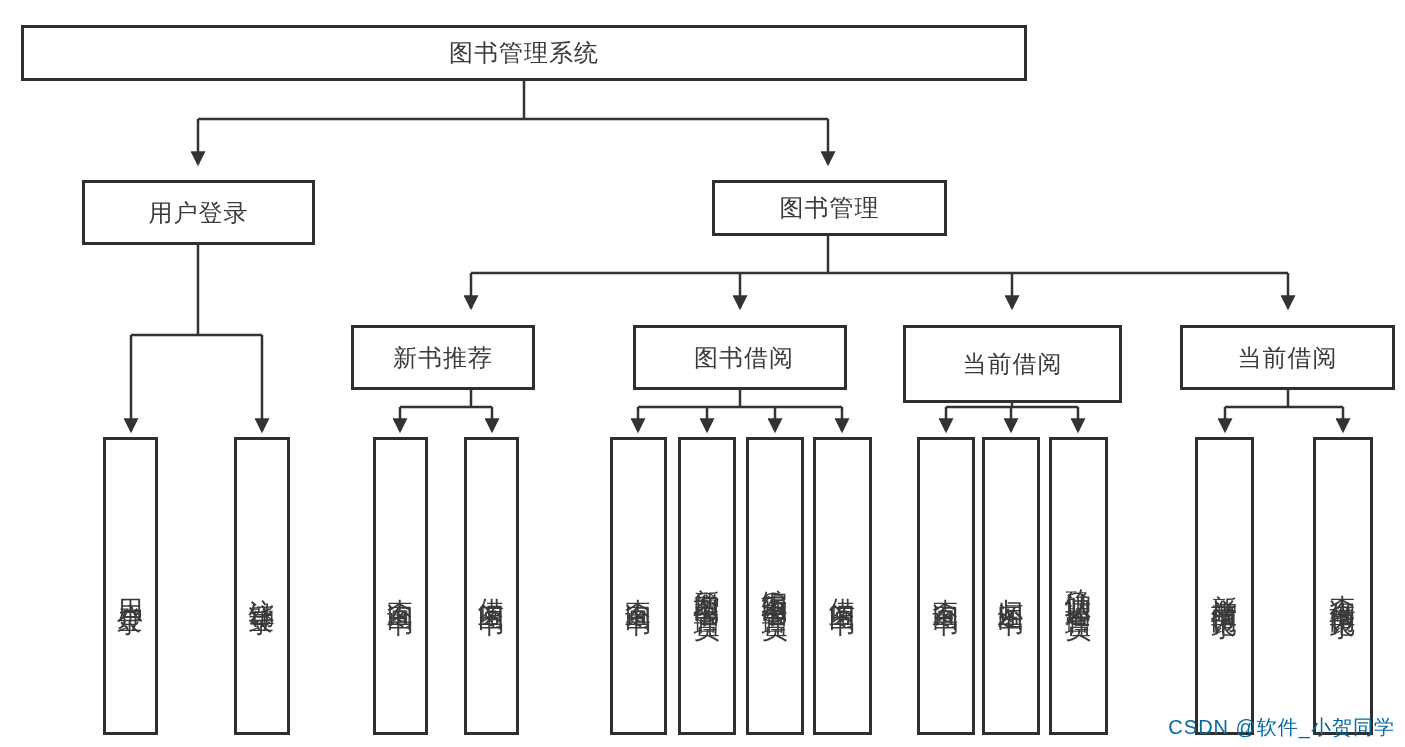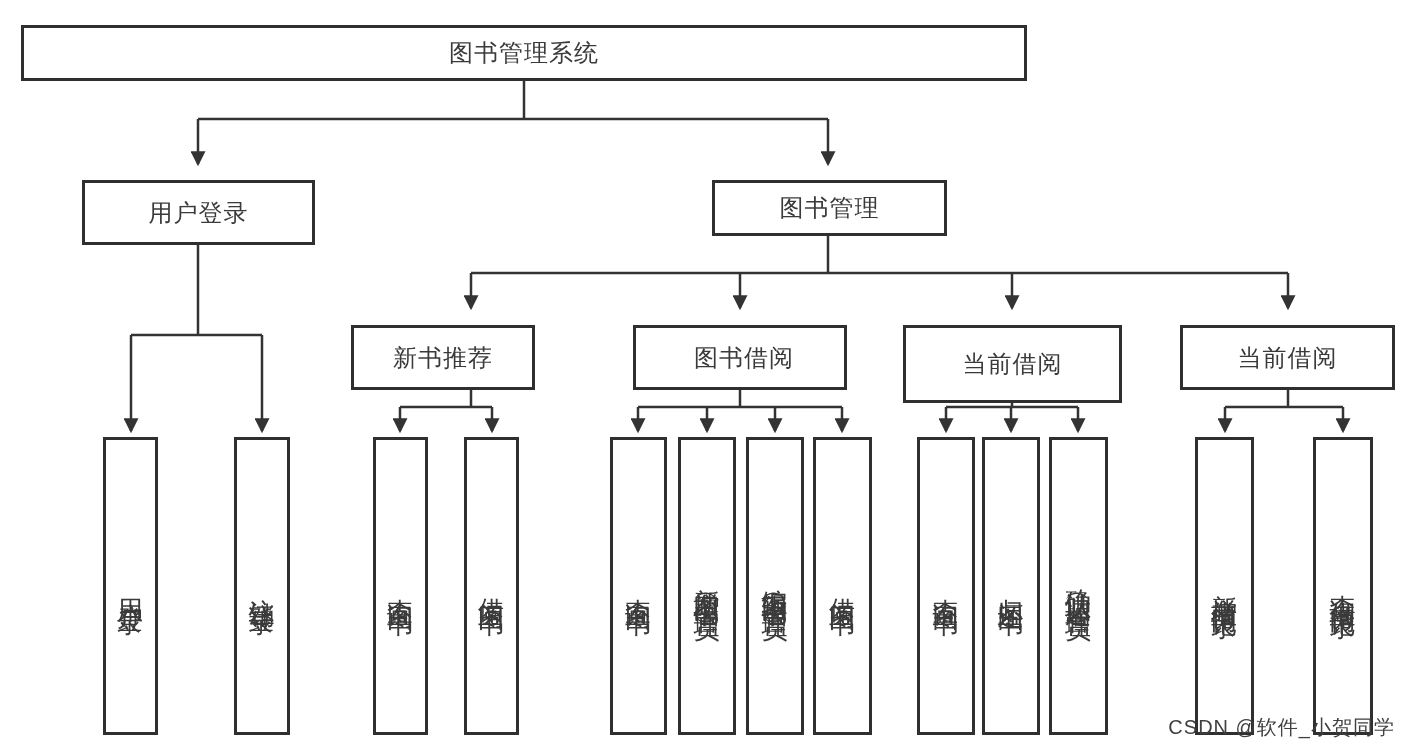--- a/index.html
+++ b/index.html
@@ -49,21 +49,21 @@
     text-orientation: mixed;
     font-size: 26px;
     letter-spacing: 4px;
     line-height: 1;
   }
   .watermark {
     position: absolute;
     right: 10px;
     bottom: 6px;
     font-size: 20px;
-    color: #404040;
+    color: #0369a1;
     letter-spacing: 1px;
     white-space: nowrap;
   }
 </style>
 </head>
 <body>
 
 <div class="canvas">
 
   <svg class="connectors" viewBox="0 0 1405 747" xmlns="http://www.w3.org/2000/svg">

